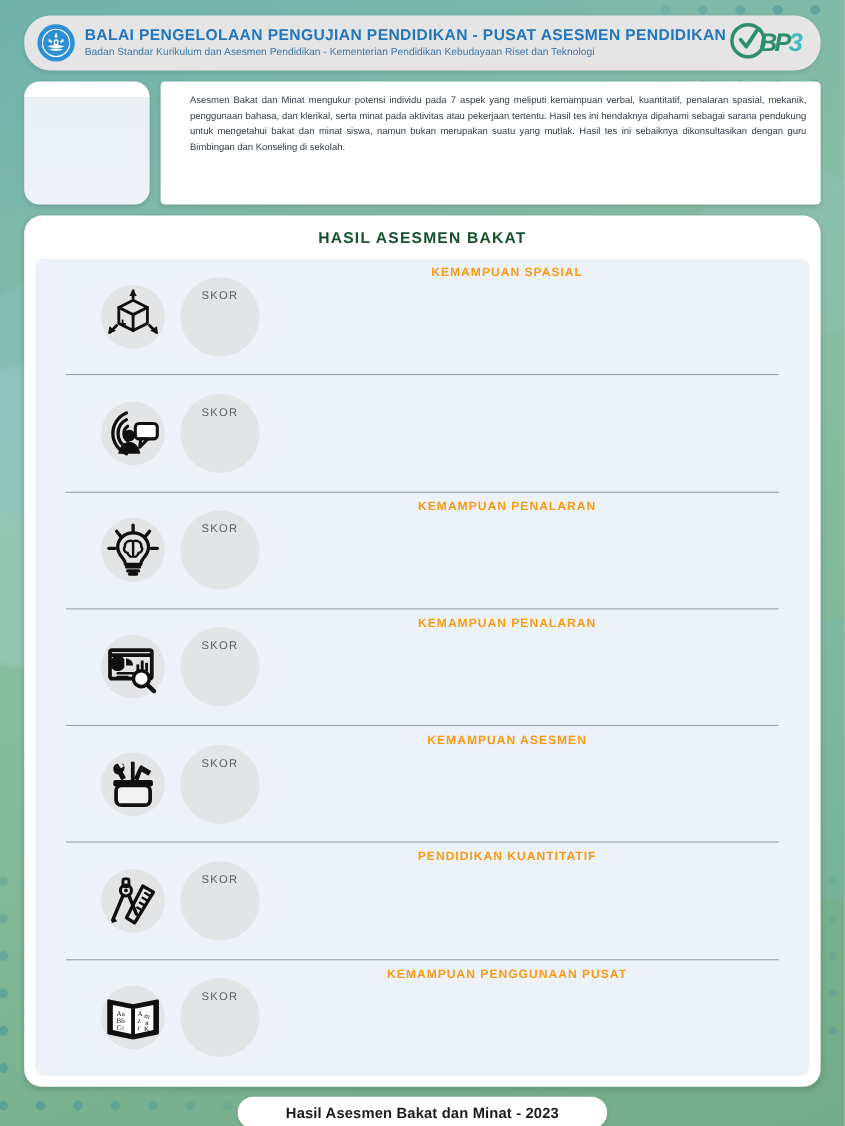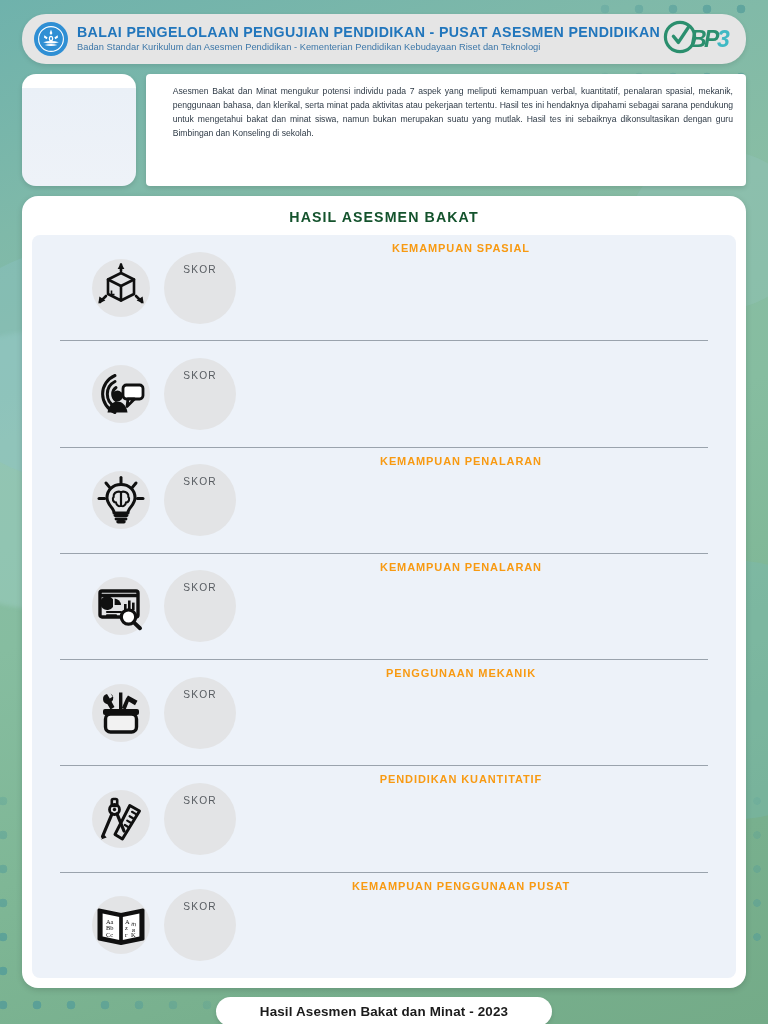--- a/index.html
+++ b/index.html
@@ -422,21 +422,21 @@
             <path d="M22.4 22 L29 22 L27.6 27 L23.8 27 Z" fill="#101010"></path>
             <path d="M33 8.4 L42.5 13.8 L40 18.2 L33.8 14.6 L30.6 22.8 L26.8 21 L31 11.4 Z" fill="#101010"></path>
             <rect x="8" y="22" width="36" height="6" rx="2" fill="#101010"></rect>
             <rect x="10.5" y="27" width="31" height="18" rx="5" fill="#f2f2f2" stroke="#101010" stroke-width="3.4"></rect>
           </svg>
         </div>
         <div class="skor-bubble">
           <span class="skor-label">SKOR</span>
         </div>
         <div class="aspect-content">
-          <div class="aspect-title">PENGGUNAAN MEKANIK</div>
+          <div class="aspect-title">KEMAMPUAN ASESMEN</div>
           <div></div>
         </div>
       </div>
 
       <div class="aspect-row">
         <div class="icon-cell">
           <svg width="52" height="52" viewBox="0 0 52 52" aria-hidden="true">
             <rect x="16.8" y="6" width="5.4" height="7" rx="1.4" fill="none" stroke="#101010" stroke-width="2.6"></rect>
             <circle cx="19.5" cy="16.5" r="5" fill="none" stroke="#101010" stroke-width="2.8"></circle>
             <circle cx="19.5" cy="16.5" r="1.7" fill="#101010"></circle>

